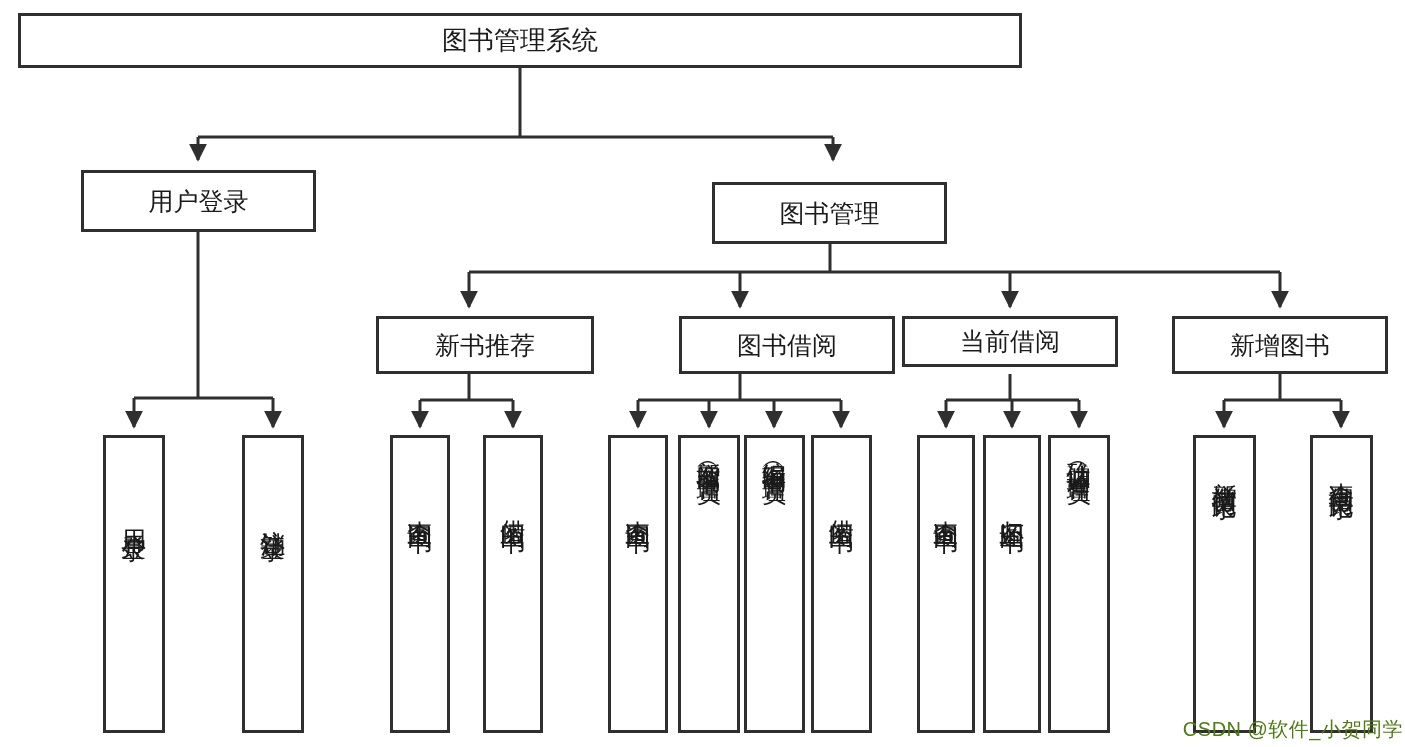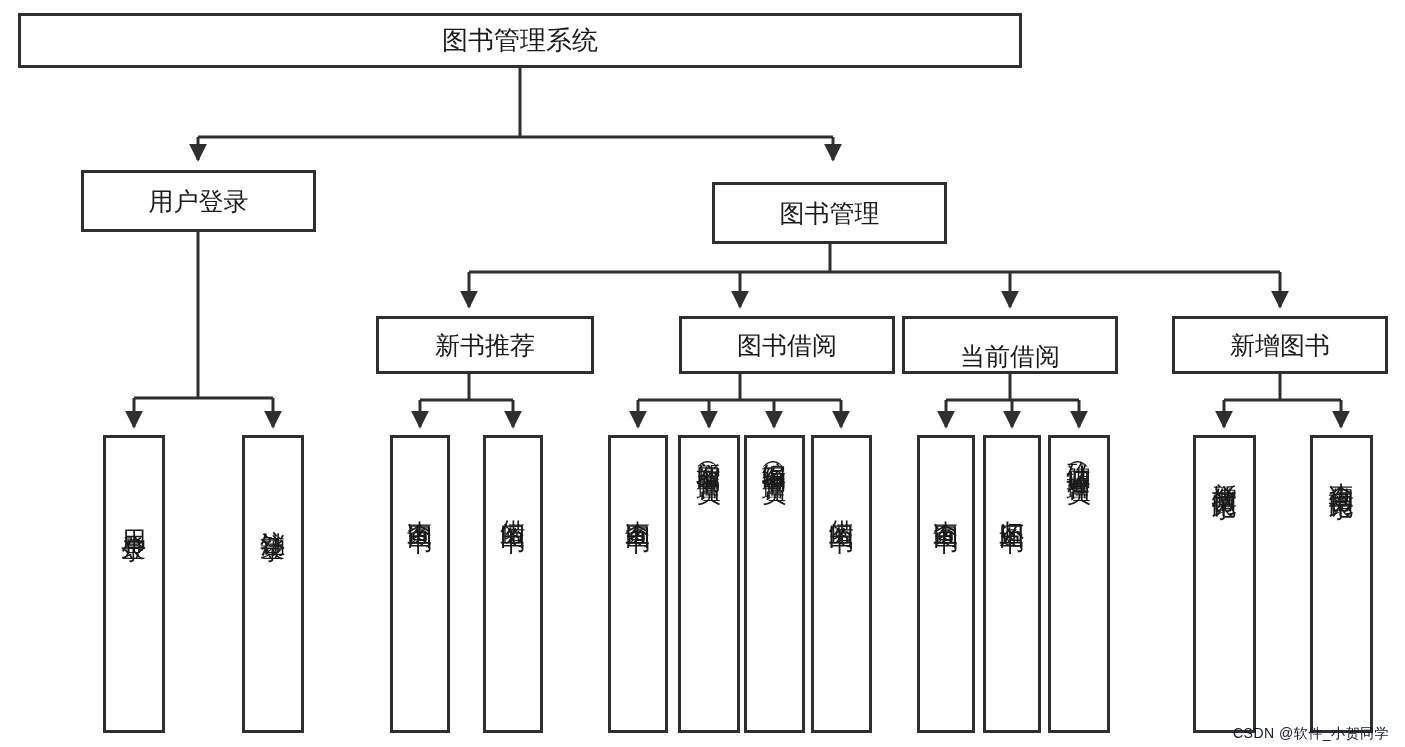--- a/index.html
+++ b/index.html
@@ -59,24 +59,24 @@
   #wires {
     position: absolute;
     left: 0;
     top: 0;
     width: 1405px;
     height: 747px;
     pointer-events: none;
   }
   .watermark {
     position: absolute;
-    right: 16px;
+    right: 2px;
     bottom: 4px;
-    font-size: 14px;
-    color: #0f172a;
+    font-size: 20px;
+    color: #4d7c0f;
     white-space: nowrap;
     letter-spacing: 0.5px;
   }
 </style>
 </head>
 <body>
 
 <div id="canvas">
 
   <svg id="wires" viewBox="0 0 1405 747" xmlns="http://www.w3.org/2000/svg">
@@ -139,21 +139,21 @@
   <div class="node h-node" style="left:712px; top:170px; width:235px; height:62px;margin-top:12px;">
     <span class="node-label">图书管理</span>
   </div>
 
   <div class="node h-node" style="left:360px; top:316px; width:218px; height:58px;margin-left:16px;">
     <span class="node-label">新书推荐</span>
   </div>
   <div class="node h-node" style="left:632px; top:316px; width:216px; height:58px;margin-left:47px;">
     <span class="node-label">图书借阅</span>
   </div>
-  <div class="node h-node" style="left:902px; top:316px; width:216px; height:58px;align-items:flex-end;">
+  <div class="node h-node" style="left:902px; top:316px; width:216px; height:51px;">
     <span class="node-label">当前借阅</span>
   </div>
   <div class="node h-node" style="left:1172px; top:316px; width:216px; height:58px;">
     <span class="node-label">新增图书</span>
   </div>
 
   <div class="node v-node" style="left:103px; top:435px; width:62px; height:298px; padding-top:72px;">
     <span class="node-label">用户登录</span>
   </div>
   <div class="node v-node" style="left:242px; top:435px; width:62px; height:298px; padding-top:72px;">

